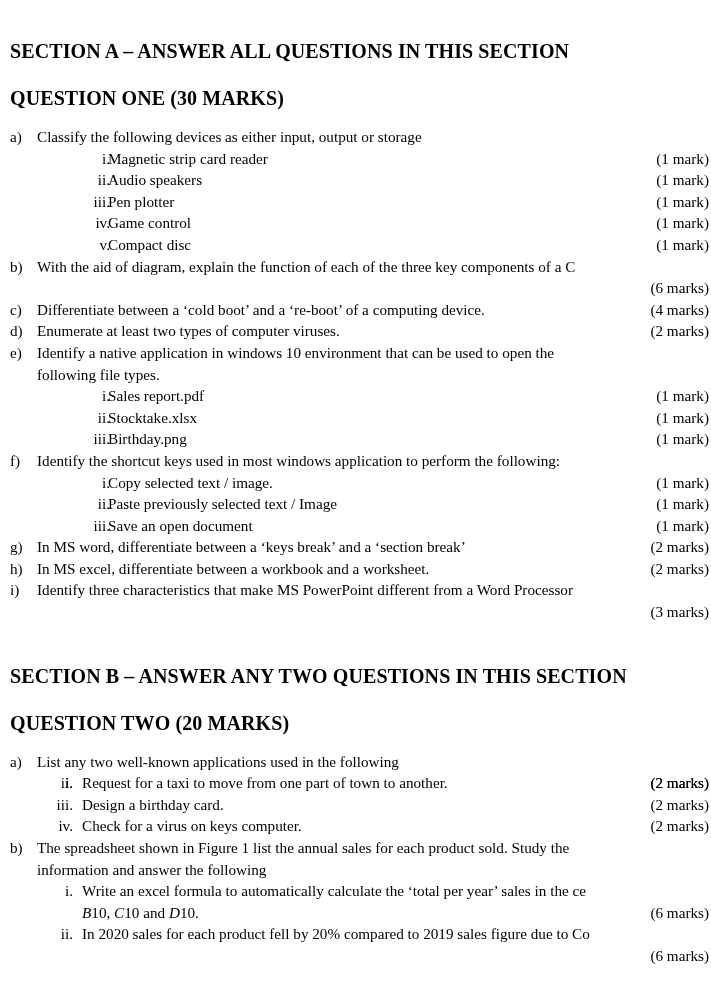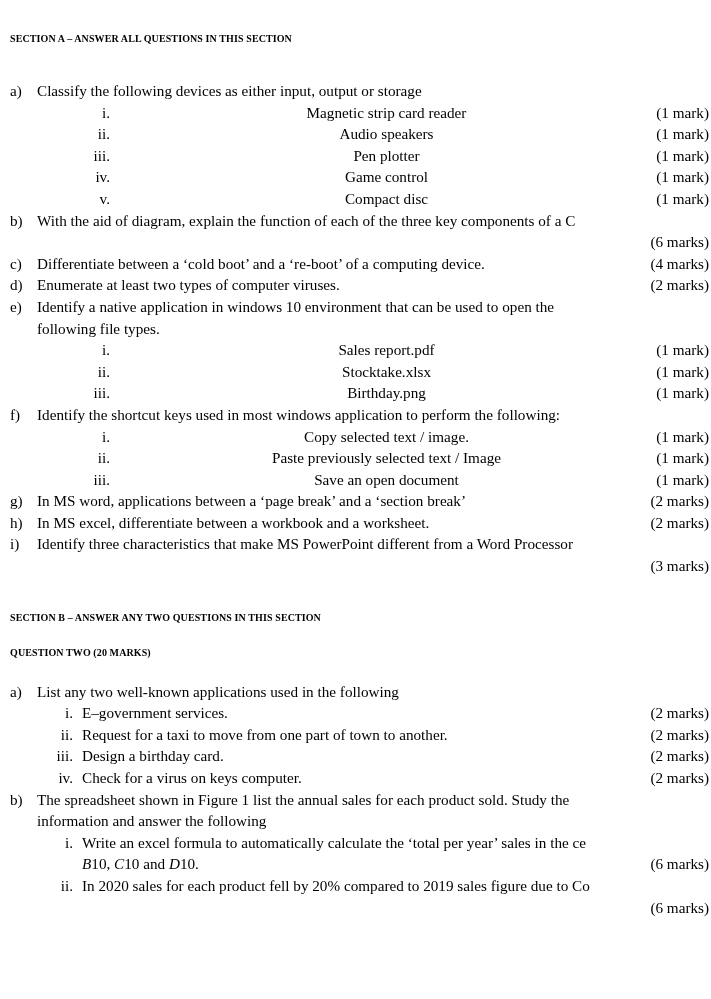--- a/index.html
+++ b/index.html
@@ -21,25 +21,26 @@
     width: 711px;
     height: 999px;
     overflow: hidden;
     padding-top: 28px;
     box-sizing: border-box;
   }
 
   
   .heading {
     font-weight: bold;
-    font-size: 10px;
+    font-size: 20px;
     line-height: 22px;
     margin-left: 10px;
     letter-spacing: 0.1px;
     white-space: nowrap;
+    margin-top: 12px;
   }
   .gap-sm { height: 13px; }
   .gap-md { height: 17px; }
   .gap-lg { height: 30px; }
 
   
   .item {
     position: relative;
     font-size: 15.2px;
     line-height: 21.6px;
@@ -58,21 +59,21 @@
     margin-left: 37px;
     padding-right: 16px;
   }
 
   
   .sub .lbl {
     left: 60px;
     width: 50px;
     text-align: right;
   }
-  .sub .txt { margin-left: 78px; text-align: center; }
+  .sub .txt { margin-left: 108px; }
 
   
   .sub2 .lbl {
     left: 30px;
     width: 43px;
     text-align: right;
   }
   .sub2 .txt { margin-left: 82px; }
 
   
@@ -93,20 +94,21 @@
   .cell { font-style: italic; }
   .upright { font-style: normal; }
 </style>
 </head>
 <body>
 
 <div class="page">
 
   <div class="heading">SECTION A – ANSWER ALL QUESTIONS IN THIS SECTION</div>
   <div class="gap-sm"></div>
+  <div class="heading">QUESTION ONE (30 MARKS)</div>
   <div class="gap-md"></div>
 
   <div class="item">
     <span class="lbl">a)</span>
     <span class="txt">Classify the following devices as either input, output or storage</span>
   </div>
   <div class="item sub">
     <span class="lbl">i.</span>
     <span class="txt">Magnetic strip card reader</span>
     <span class="marks">(1 mark)</span>
@@ -188,21 +190,21 @@
     <span class="marks">(1 mark)</span>
   </div>
   <div class="item sub">
     <span class="lbl">iii.</span>
     <span class="txt">Save an open document</span>
     <span class="marks">(1 mark)</span>
   </div>
 
   <div class="item">
     <span class="lbl">g)</span>
-    <span class="txt">In MS word, applications between a ‘page break’ and a ‘section break’</span>
+    <span class="txt">In MS word, differentiate between a ‘keys break’ and a ‘section break’</span>
     <span class="marks">(2 marks)</span>
   </div>
 
   <div class="item">
     <span class="lbl">h)</span>
     <span class="txt">In MS excel, differentiate between a workbook and a worksheet.</span>
     <span class="marks">(2 marks)</span>
   </div>
 
   <div class="item">
@@ -217,21 +219,20 @@
   <div class="gap-sm"></div>
   <div class="heading">QUESTION TWO (20 MARKS)</div>
   <div class="gap-md"></div>
 
   <div class="item">
     <span class="lbl">a)</span>
     <span class="txt">List any two well-known applications used in the following</span>
   </div>
   <div class="item sub2">
     <span class="lbl">i.</span>
-    <span class="txt">E–government services.</span>
     <span class="marks">(2 marks)</span>
   </div>
   <div class="item sub2">
     <span class="lbl">ii.</span>
     <span class="txt">Request for a taxi to move from one part of town to another.</span>
     <span class="marks">(2 marks)</span>
   </div>
   <div class="item sub2">
     <span class="lbl">iii.</span>
     <span class="txt">Design a birthday card.</span>

